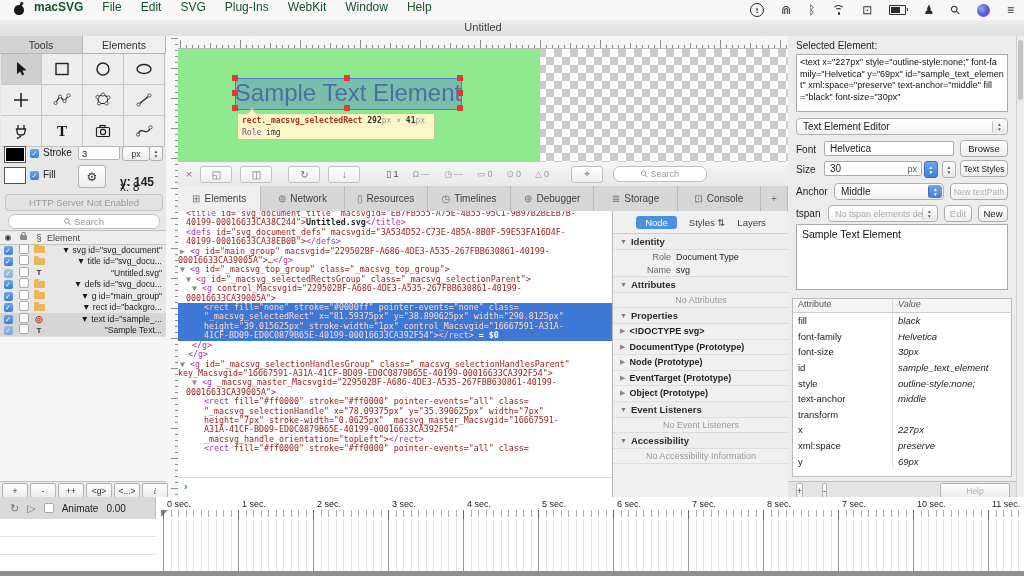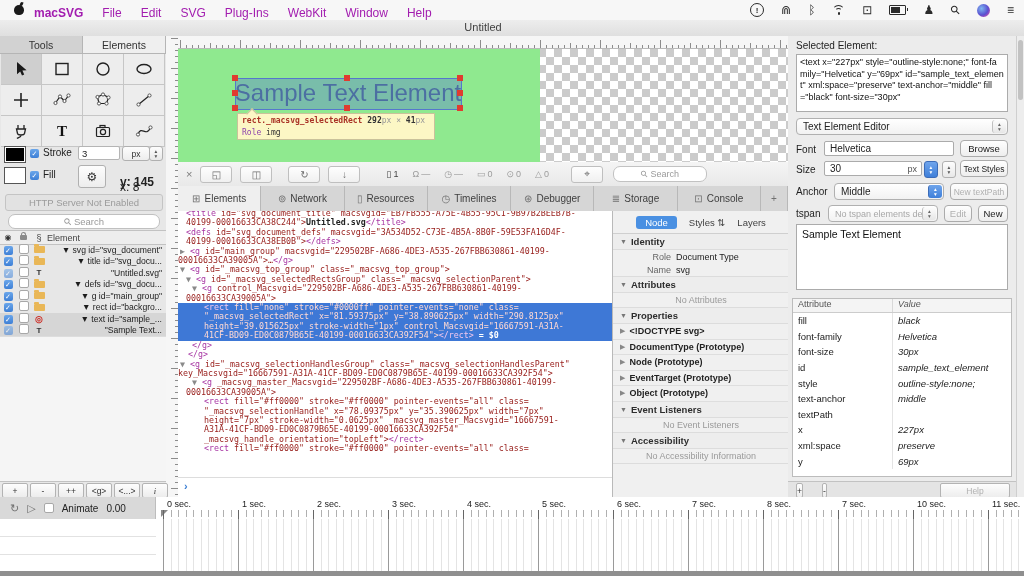--- a/index.html
+++ b/index.html
@@ -4,21 +4,21 @@
 <style>
   html,body{margin:0;padding:0;}
   body{width:1024px;height:576px;position:relative;overflow:hidden;
        font-family:"Liberation Sans",sans-serif;background:#ececec;
        -webkit-font-smoothing:antialiased;}
   .abs{position:absolute;}
   
   #menubar{left:0;top:0;width:1024px;height:20px;background:#f7f7f7;border-bottom:1px solid #cfcfcf;}
   #apple{left:14px;top:5px;width:10px;height:10px;background:#1a1a1a;border-radius:50% 50% 46% 46%;}
   #apple:before{content:"";position:absolute;left:6px;top:-3px;width:3px;height:4px;background:#1a1a1a;border-radius:60% 0 60% 0;transform:rotate(18deg);}
-  #menu-items{left:34px;top:0;height:20px;display:flex;align-items:flex-end;gap:19px;font-size:12px;color:#a21caf;}
+  #menu-items{left:34px;top:0;height:20px;display:flex;align-items:flex-start;gap:19px;font-size:12px;color:#14532d;}
   #menu-items .mi:first-child{font-weight:bold;}
   #status-icons{right:10px;top:0;height:20px;display:flex;align-items:center;gap:17px;color:#2b2b2b;font-size:12px;}
   .ncirc{width:12px;height:12px;border:1.4px solid #2b2b2b;border-radius:50%;font-size:8px;font-weight:bold;display:flex;align-items:center;justify-content:center;}
   .wifi{width:13px;height:10px;position:relative;overflow:hidden;}
   .wifi i{position:absolute;border:1.4px solid #2b2b2b;border-radius:50%;border-bottom-color:transparent;border-left-color:transparent;border-right-color:transparent;}
   .wifi i:nth-child(1){left:0;top:0;width:11px;height:11px;}
   .wifi i:nth-child(2){left:3px;top:3px;width:5px;height:5px;}
   .wifi b{position:absolute;left:5.5px;top:7px;width:2.5px;height:2.5px;background:#2b2b2b;border-radius:50%;}
   .batt{width:15px;height:8px;border:1px solid #2b2b2b;border-radius:1px;position:relative;}
   .batt i{position:absolute;left:1px;top:1px;bottom:1px;width:9px;background:#2b2b2b;}
@@ -818,21 +818,21 @@
         </div>
         <div class="atrow">
           <span class="at-c1" style="border-right:1px solid #e4e4e4;height:100%;display:flex;align-items:center">style</span>
           <span class="at-c2">outline-style:none;</span>
         </div>
         <div class="atrow">
           <span class="at-c1" style="border-right:1px solid #e4e4e4;height:100%;display:flex;align-items:center">text-anchor</span>
           <span class="at-c2">middle</span>
         </div>
         <div class="atrow">
-          <span class="at-c1" style="border-right:1px solid #e4e4e4;height:100%;display:flex;align-items:center">textPath</span>
+          <span class="at-c1" style="border-right:1px solid #e4e4e4;height:100%;display:flex;align-items:center">transform</span>
           <span class="at-c2"></span>
         </div>
         <div class="atrow">
           <span class="at-c1" style="border-right:1px solid #e4e4e4;height:100%;display:flex;align-items:center">x</span>
           <span class="at-c2">227px</span>
         </div>
         <div class="atrow">
           <span class="at-c1" style="border-right:1px solid #e4e4e4;height:100%;display:flex;align-items:center">xml:space</span>
           <span class="at-c2">preserve</span>
         </div>

